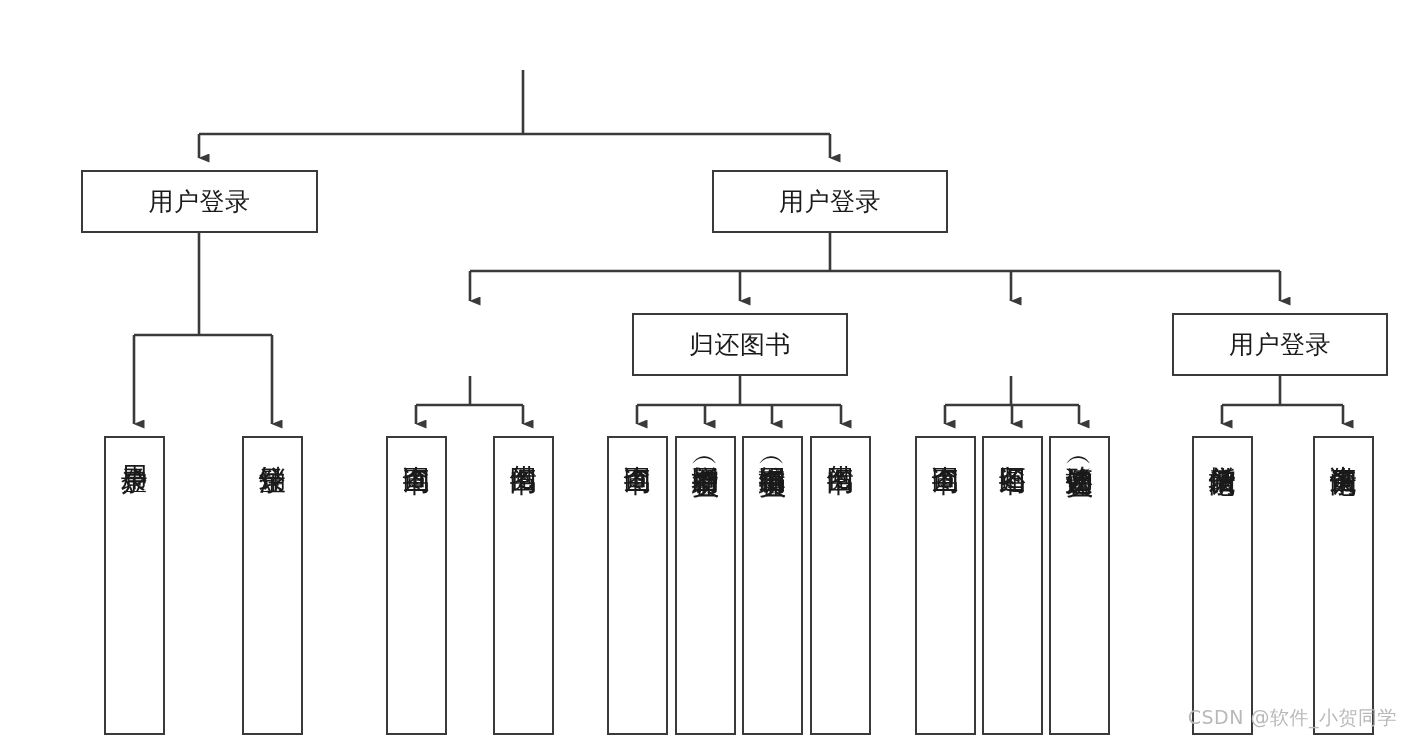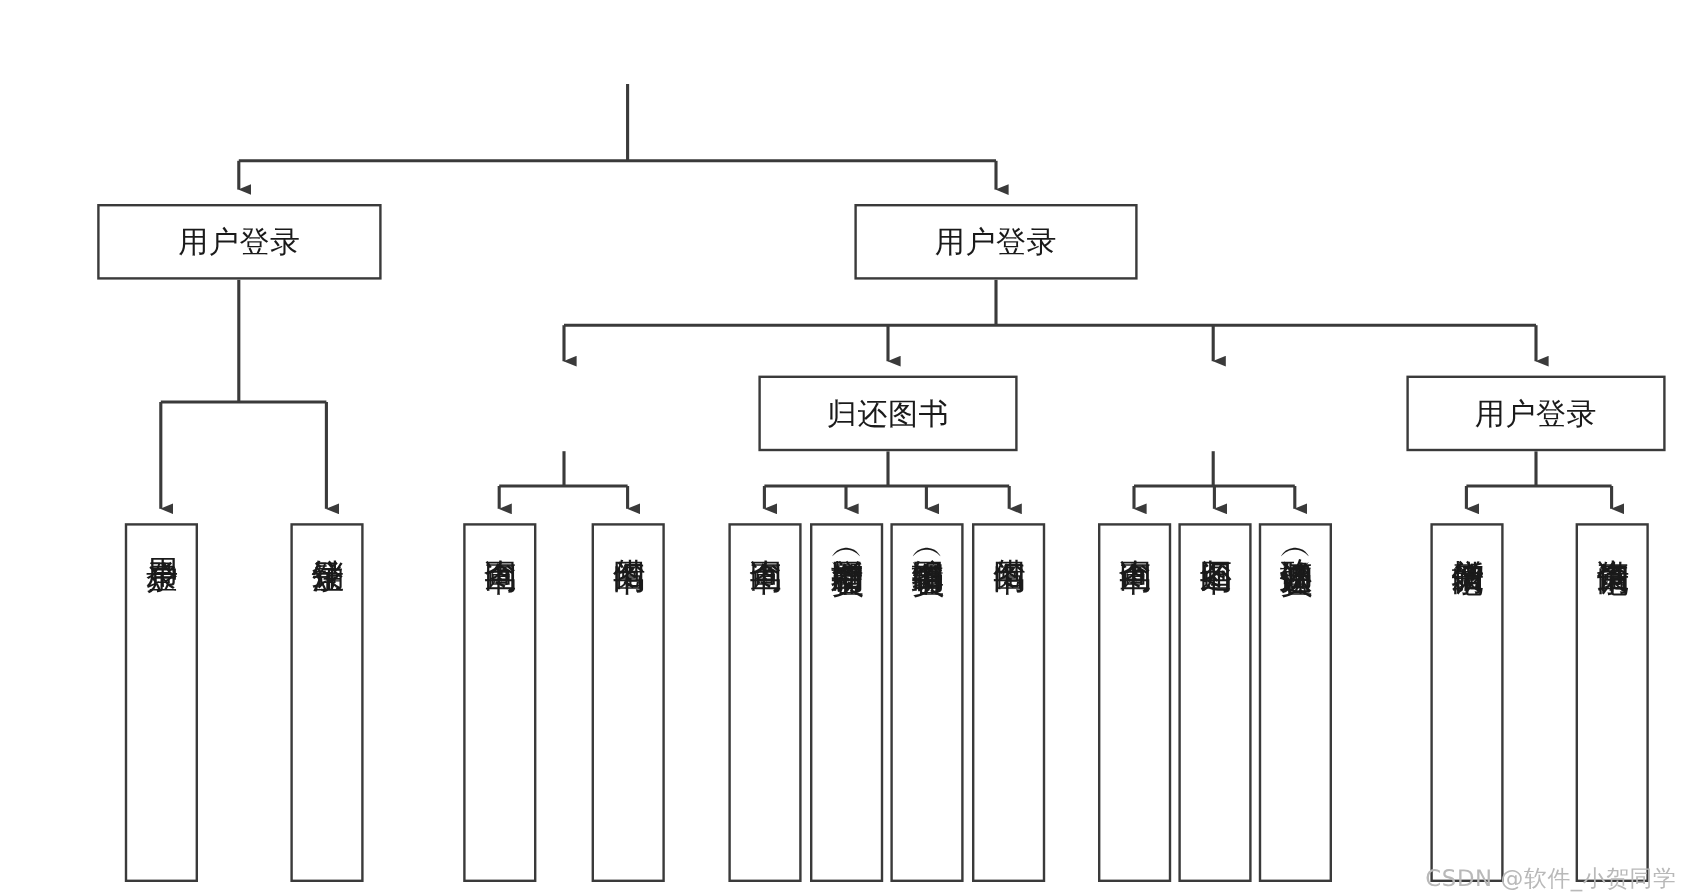--- a/index.html
+++ b/index.html
@@ -53,21 +53,21 @@
   .vert .node-label {
     writing-mode: vertical-rl;
     text-orientation: upright;
     font-size: 27px;
     line-height: 1.02;
     letter-spacing: 1px;
   }
   #watermark {
     position: absolute;
     right: 8px;
-    bottom: 2px;
+    bottom: 16px;
     font-size: 19px;
     color: #b9b9b9;
     letter-spacing: 0.5px;
     white-space: nowrap;
     pointer-events: none;
   }
 </style>
 </head>
 <body>
 

